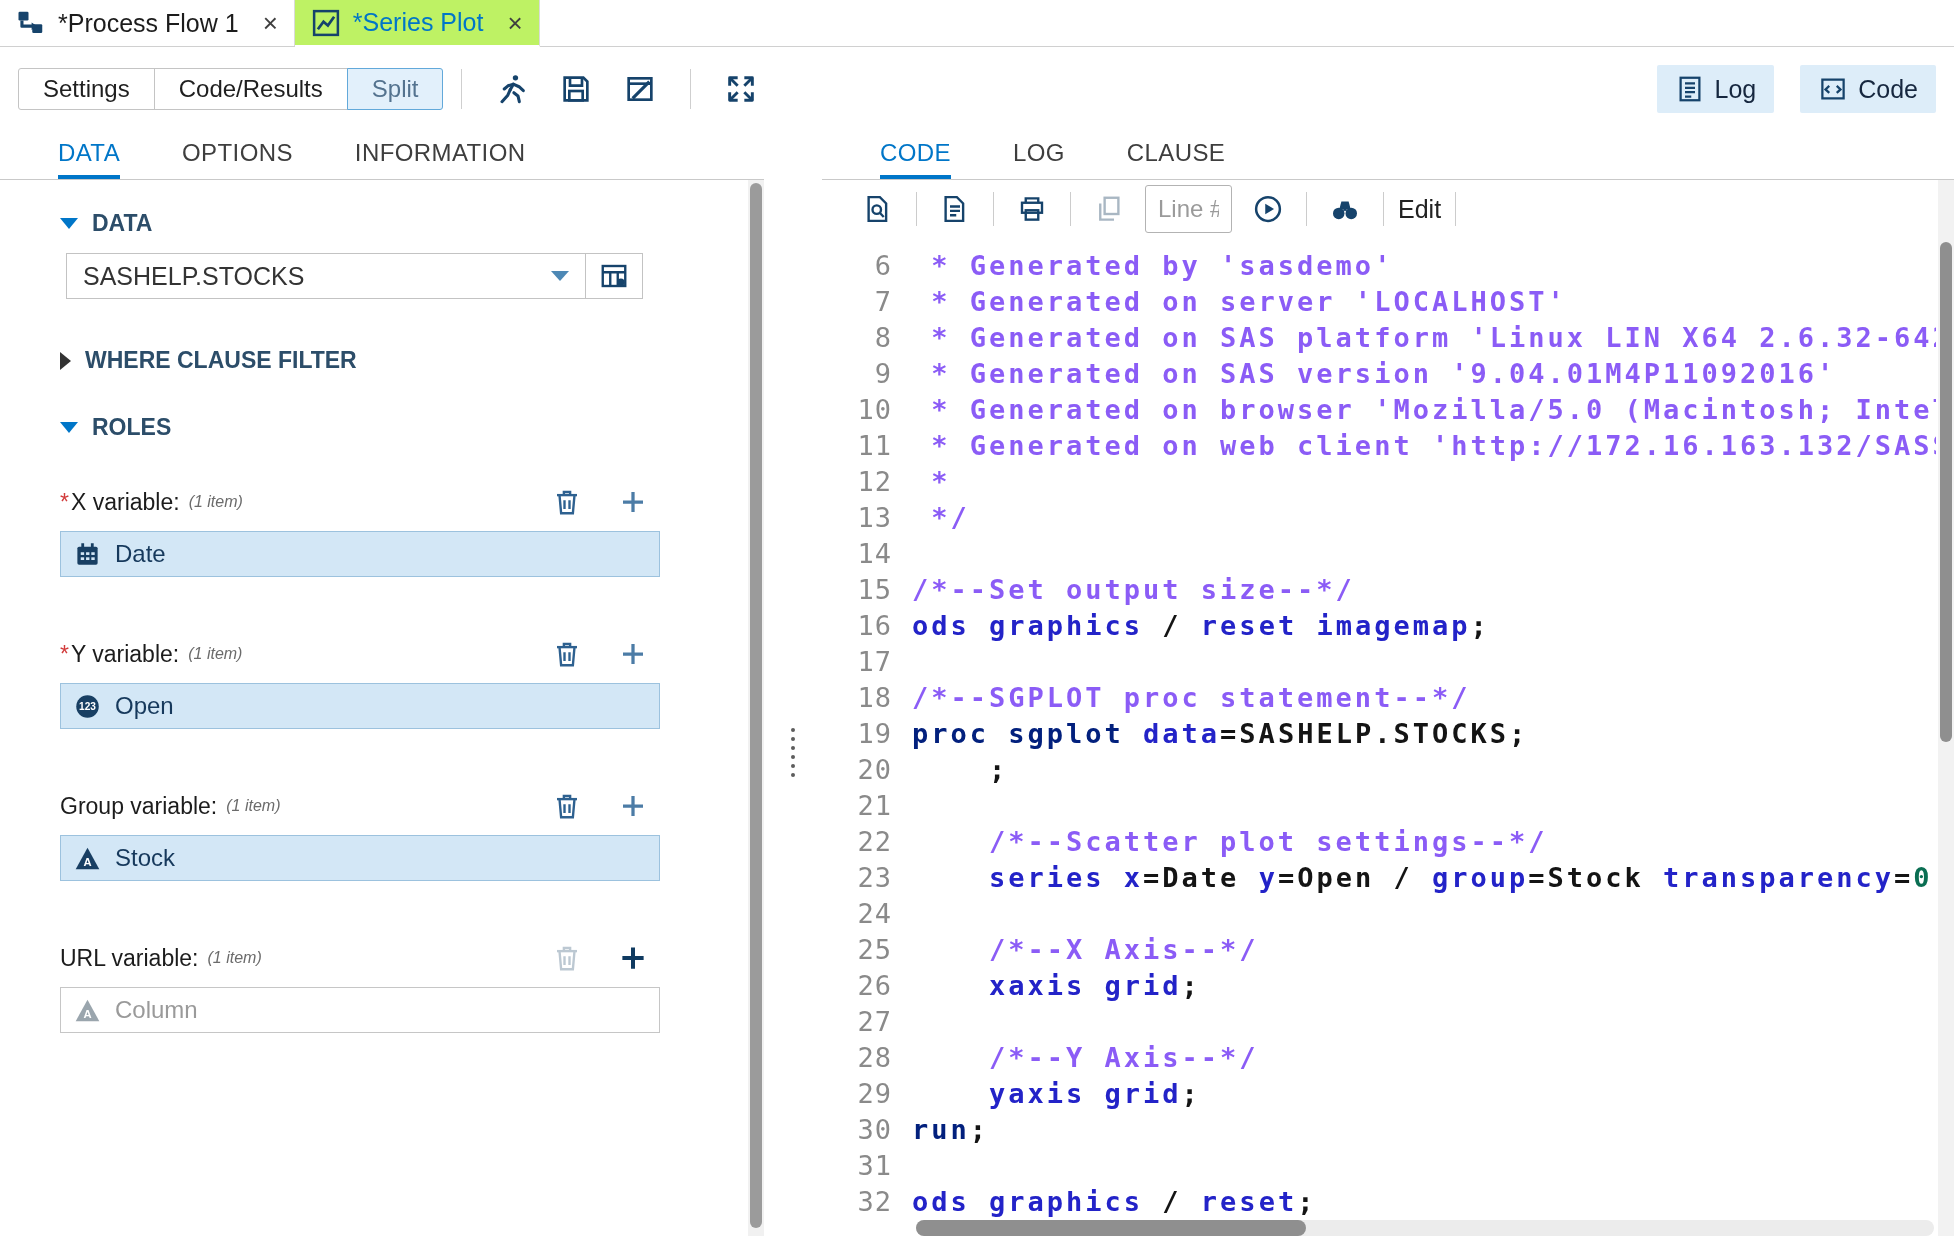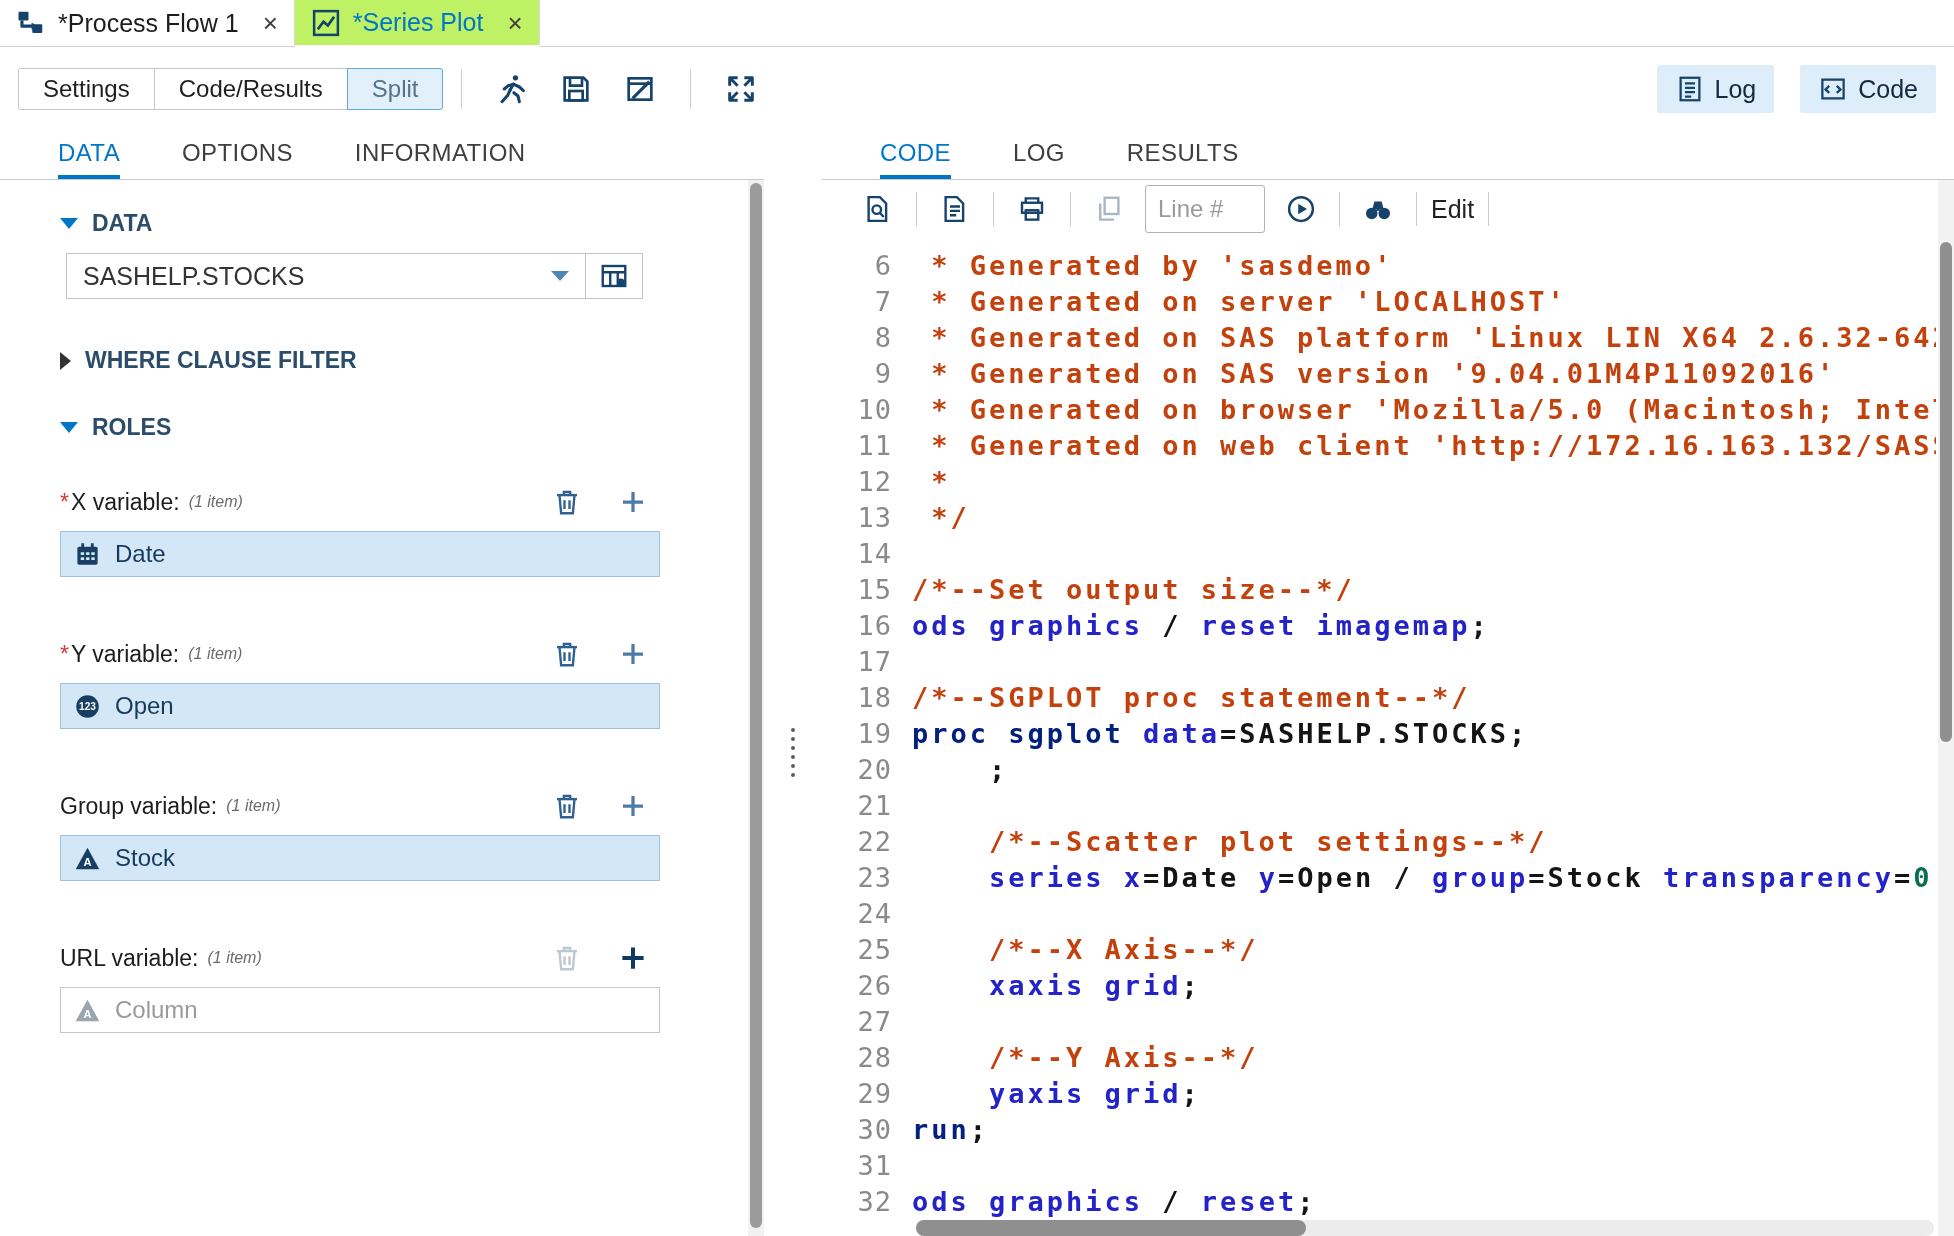--- a/index.html
+++ b/index.html
@@ -72,32 +72,32 @@
   .pill.empty{background:#fff;border-color:#c6c6c6;color:#9a9a9a}
 
   .lp-scroll{position:absolute;top:49px;right:0;bottom:0;width:16px;background:#f1f1f1}
   .lp-scroll .thumb{position:absolute;left:2px;right:2px;top:3px;bottom:8px;background:#9b9b9b;border-radius:8px}
 
   
   .code-toolbar{height:58px;display:flex;align-items:center;padding-left:28px;flex:0 0 auto}
   .ct-icon{width:46px;height:46px;display:flex;align-items:center;justify-content:center;margin:0 5px;cursor:pointer}
   .ct-icon svg{width:30px;height:30px}
   .ct-sep{width:1px;height:34px;background:#ccc;margin:0 10px}
-  .line-input{width:120px;height:48px;border:1px solid #b3b3b3;border-radius:3px;font-size:24px;padding:0 12px;
+  .line-input{width:87px;height:48px;border:1px solid #b3b3b3;border-radius:3px;font-size:24px;padding:0 12px;
     color:#333;font-family:"Liberation Sans",sans-serif;margin:0 8px}
   .line-input::placeholder{color:#9a9a9a}
   .edit-label{font-size:25px;color:#222;margin:0 4px}
 
   .code-wrap{flex:1;position:relative;overflow:hidden}
   .code-lines{position:absolute;top:10px;left:0;right:18px;bottom:0;overflow:hidden;
     font-family:"DejaVu Sans Mono",monospace;font-weight:bold;font-size:27px;line-height:36px;letter-spacing:3px;white-space:pre}
   .code-line{display:flex;height:36px}
   .gutter{flex:0 0 90px;text-align:right;padding-right:20px;color:#8a8a8a;font-weight:normal;letter-spacing:1px}
   .code-text{white-space:pre}
-  .tok-com{color:#c2410c}
+  .tok-com{color:#8b5cf6}
   .tok-kw{color:#2323c8}
   .tok-kwb{color:#02207d}
   .tok-pl{color:#141414}
   .tok-num{color:#0a6e52}
 
   .h-scroll{position:absolute;left:94px;right:20px;bottom:0;height:16px;background:#ececec;border-radius:8px}
   .h-scroll .thumb{position:absolute;left:0;top:0;bottom:0;width:390px;background:#8f8f8f;border-radius:8px}
   .v-scroll{position:absolute;top:49px;right:0;bottom:0;width:16px;background:#f2f2f2}
   .v-scroll .thumb{position:absolute;left:2px;right:2px;top:62px;height:500px;background:#8f8f8f;border-radius:8px}
 </style>
@@ -359,21 +359,21 @@
         <i></i>
         <i></i>
         <i></i>
       </div>
   </div>
 
   <div class="right-panel">
     <div class="ptabs">
       <div class="ptab active">CODE</div>
       <div class="ptab">LOG</div>
-      <div class="ptab">RESULTS</div>
+      <div class="ptab">CLAUSE</div>
     </div>
 
     <div class="code-toolbar">
       <div class="ct-icon">
         <svg viewBox="0 0 24 24" stroke="#16436b" stroke-width="1.9" fill="none">
             <path d="M4.5 2.5h9l5 5v14h-14z"></path>
             <circle cx="11" cy="12.5" r="3.4"></circle>
             <path d="M13.4 15l3.2 3.4"></path>
           </svg>
       </div>

